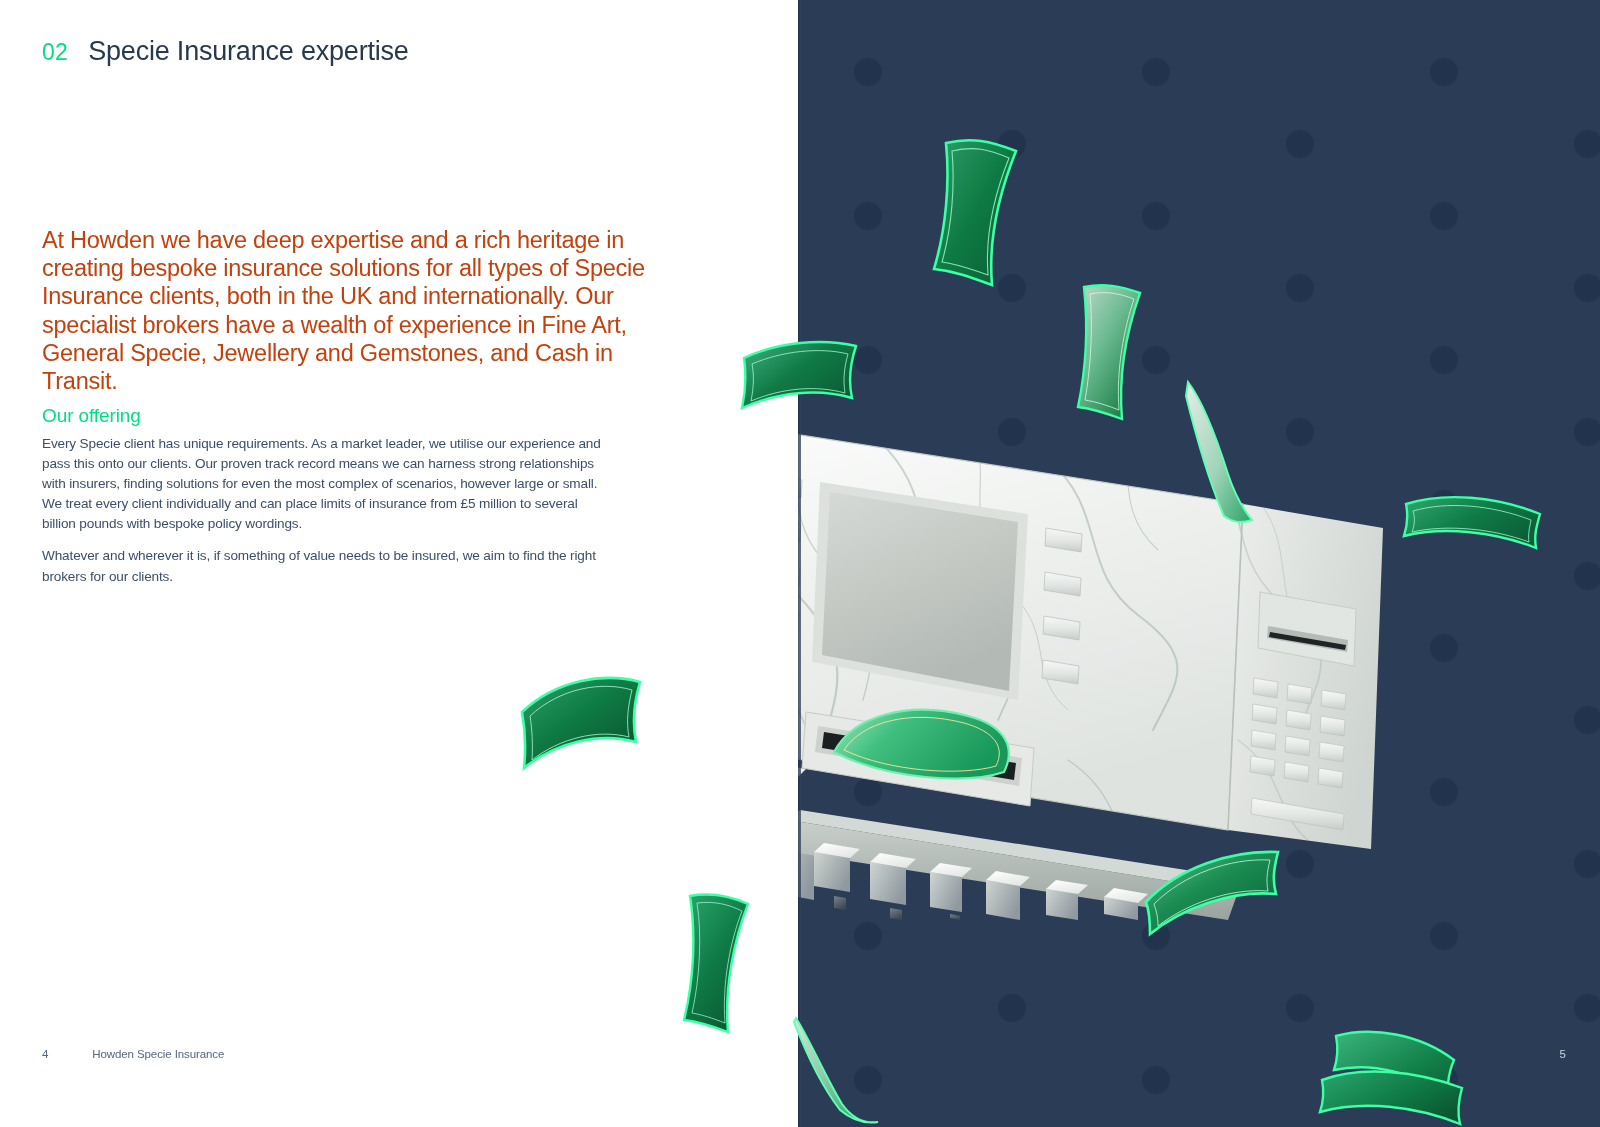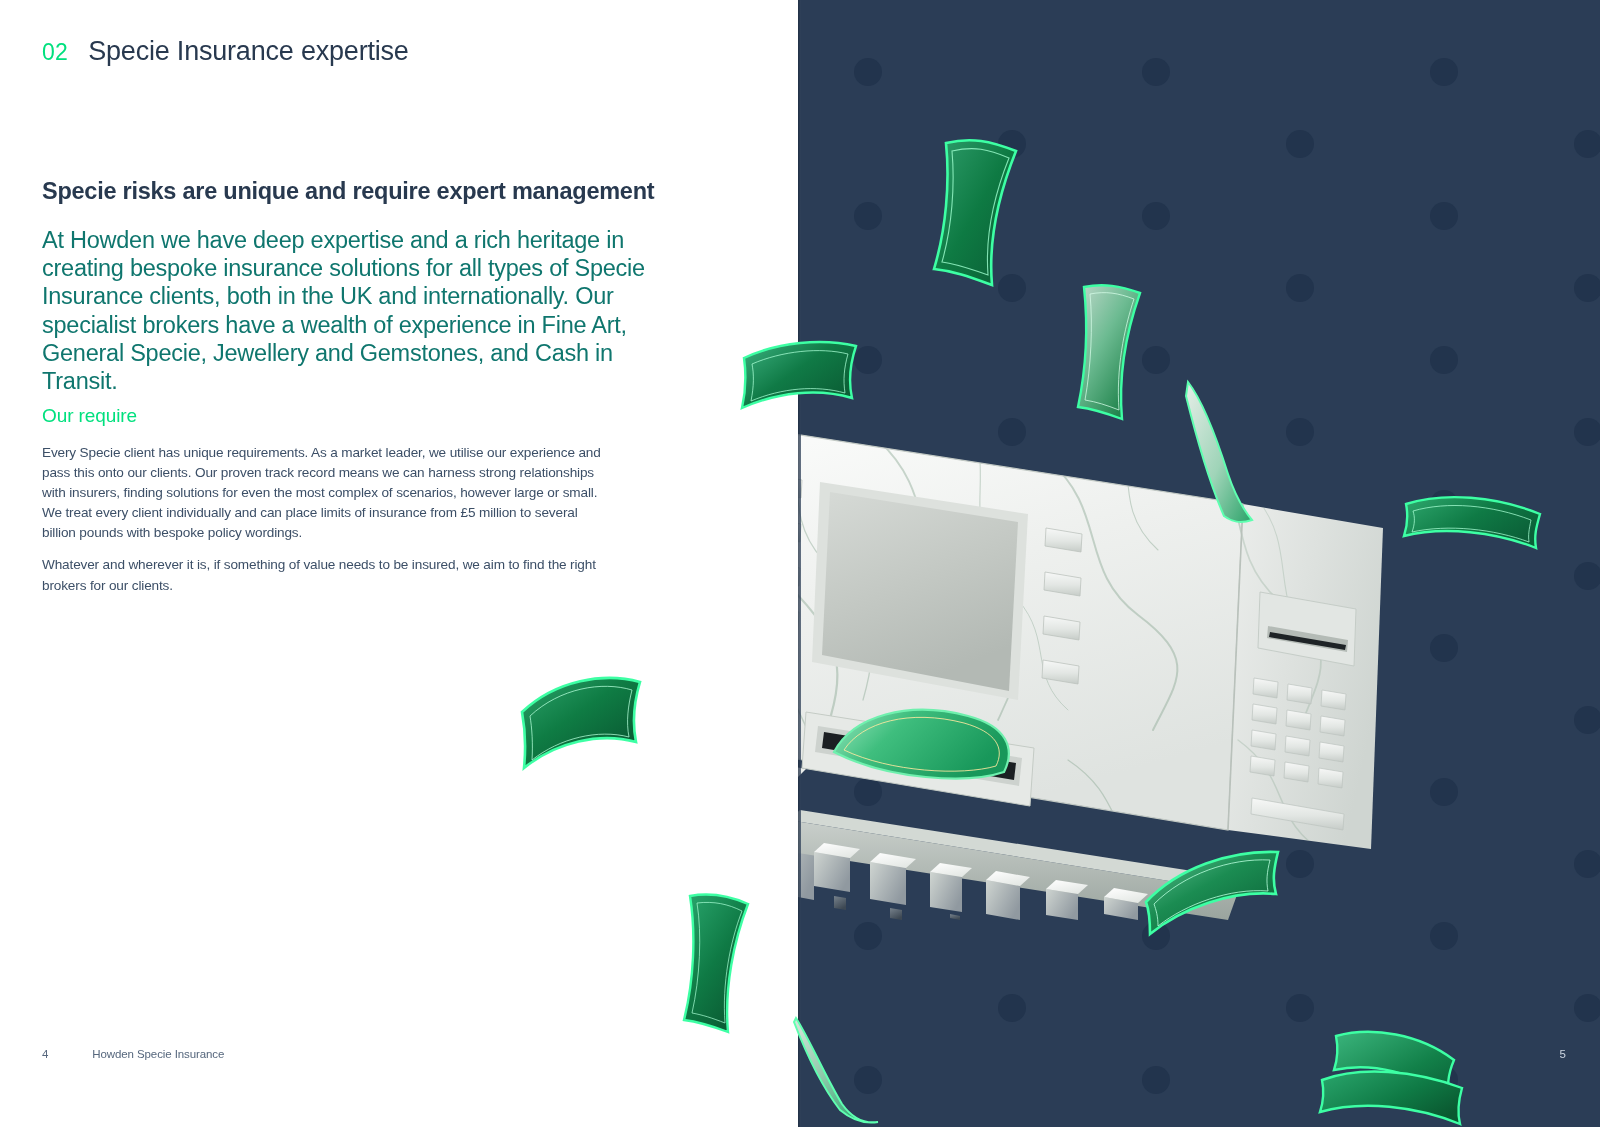--- a/index.html
+++ b/index.html
@@ -31,33 +31,33 @@
     letter-spacing:-.2px;
   }
 
   #lead-heading {
     position:absolute; left:42px; top:178px; width:640px;
     font-size:23.5px; font-weight:700; color:#28394f;
     letter-spacing:-.25px;
   }
   #lead-paragraph {
     position:absolute; left:42px; top:226px; width:625px;
-    font-size:23.5px; font-weight:400; color:#0f766e;
+    font-size:23.5px; font-weight:400; color:#c2410c;
     line-height:28.2px; letter-spacing:-.25px;
   }
 
   #offering-heading {
     position:absolute; left:42px; top:405px;
     font-size:19px; font-weight:400; color:#00e07e;
     letter-spacing:-.1px;
   }
   #offering-body { position:absolute; left:42px; top:434px; width:565px; }
   #offering-body p {
     font-size:13.6px; font-weight:400; color:#3c4f67;
-    line-height:20.1px; letter-spacing:-.15px;margin-top:9px;
+    line-height:20.1px; letter-spacing:-.15px;
   }
   #offering-body p + p { margin-top:12px; }
 
   #footer-left {
     position:absolute; left:42px; top:1048px;
     display:flex; align-items:baseline; gap:44px;
     font-size:11.5px; color:#56677d; letter-spacing:-.1px;
   }
 
   
@@ -97,24 +97,23 @@
 
 <div id="spread">
 
   <div id="left-page">
 
     <div id="section-header">
       <span id="section-number">02</span>
       <span id="section-title">Specie Insurance expertise</span>
     </div>
 
-    <h2 id="lead-heading">Specie risks are unique and require expert management</h2>
     <p id="lead-paragraph">At Howden we have deep expertise and a rich heritage in creating bespoke insurance solutions for all types of Specie Insurance clients, both in the UK and internationally. Our specialist brokers have a wealth of experience in Fine Art, General Specie, Jewellery and Gemstones, and Cash in Transit.</p>
 
-    <h3 id="offering-heading">Our require</h3>
+    <h3 id="offering-heading">Our offering</h3>
     <div id="offering-body">
       <p>Every Specie client has unique requirements. As a market leader, we utilise our experience and pass this onto our clients. Our proven track record means we can harness strong relationships with insurers, finding solutions for even the most complex of scenarios, however large or small. We treat every client individually and can place limits of insurance from £5 million to several billion pounds with bespoke policy wordings.</p>
       <p>Whatever and wherever it is, if something of value needs to be insured, we aim to find the right brokers for our clients.</p>
     </div>
 
     <div id="footer-left">
       <span>4</span>
       <span>Howden Specie Insurance</span>
     </div>
   </div>

